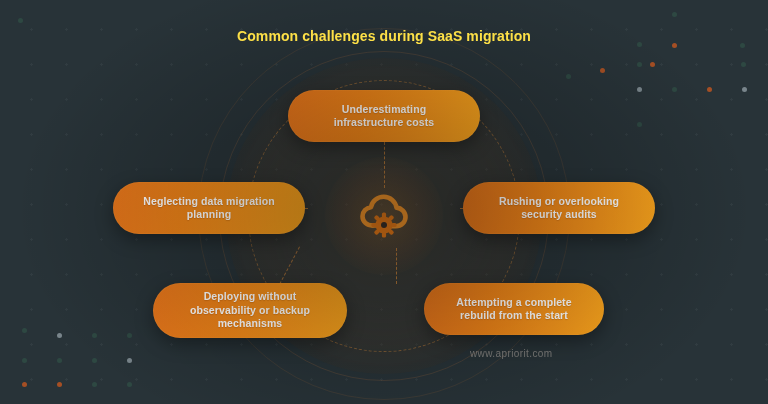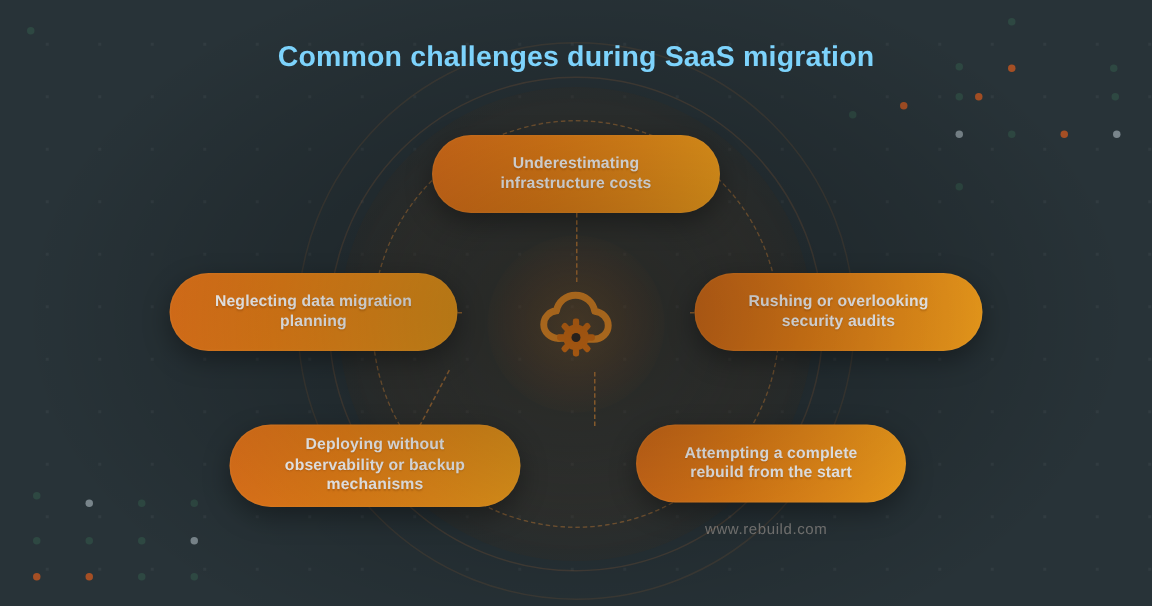--- a/index.html
+++ b/index.html
@@ -114,22 +114,22 @@
   #pill-left      { left:113px; top:182px; width:192px; height:52px; }
   #pill-right     { left:463px; top:182px; width:192px; height:52px; }
   #pill-botleft   { left:153px; top:283px; width:194px; height:55px; }
   #pill-botright  { left:424px; top:283px; width:180px; height:52px; }
 
   
   #title{
     position:absolute;
     left:0; right:0; top:28px;
     text-align:center;
-    color:#7dd3fc;
-    font-size:19px;
+    color:#fde047;
+    font-size:14px;
     font-weight:bold;
     letter-spacing:0.1px;
   }
 
   
   #watermark{
     position:absolute;
     left:470px; top:348px;
     color:rgba(215,200,190,0.42);
     font-size:10px;
@@ -209,15 +209,15 @@
   <div class="pill" id="pill-top">Underestimating<br>infrastructure costs</div>
   <div class="pill" id="pill-left">Neglecting data migration<br>planning</div>
   <div class="pill" id="pill-right">Rushing or overlooking<br>security audits</div>
   <div class="pill" id="pill-botleft">Deploying without<br>observability or backup<br>mechanisms</div>
   <div class="pill" id="pill-botright">Attempting a complete<br>rebuild from the start</div>
 
   <div class="vignette"></div>
 
   <div id="title">Common challenges during SaaS migration</div>
 
-  <div id="watermark">www.rebuild.com</div>
+  <div id="watermark">www.apriorit.com</div>
 
 </div>
 
 </body></html>

